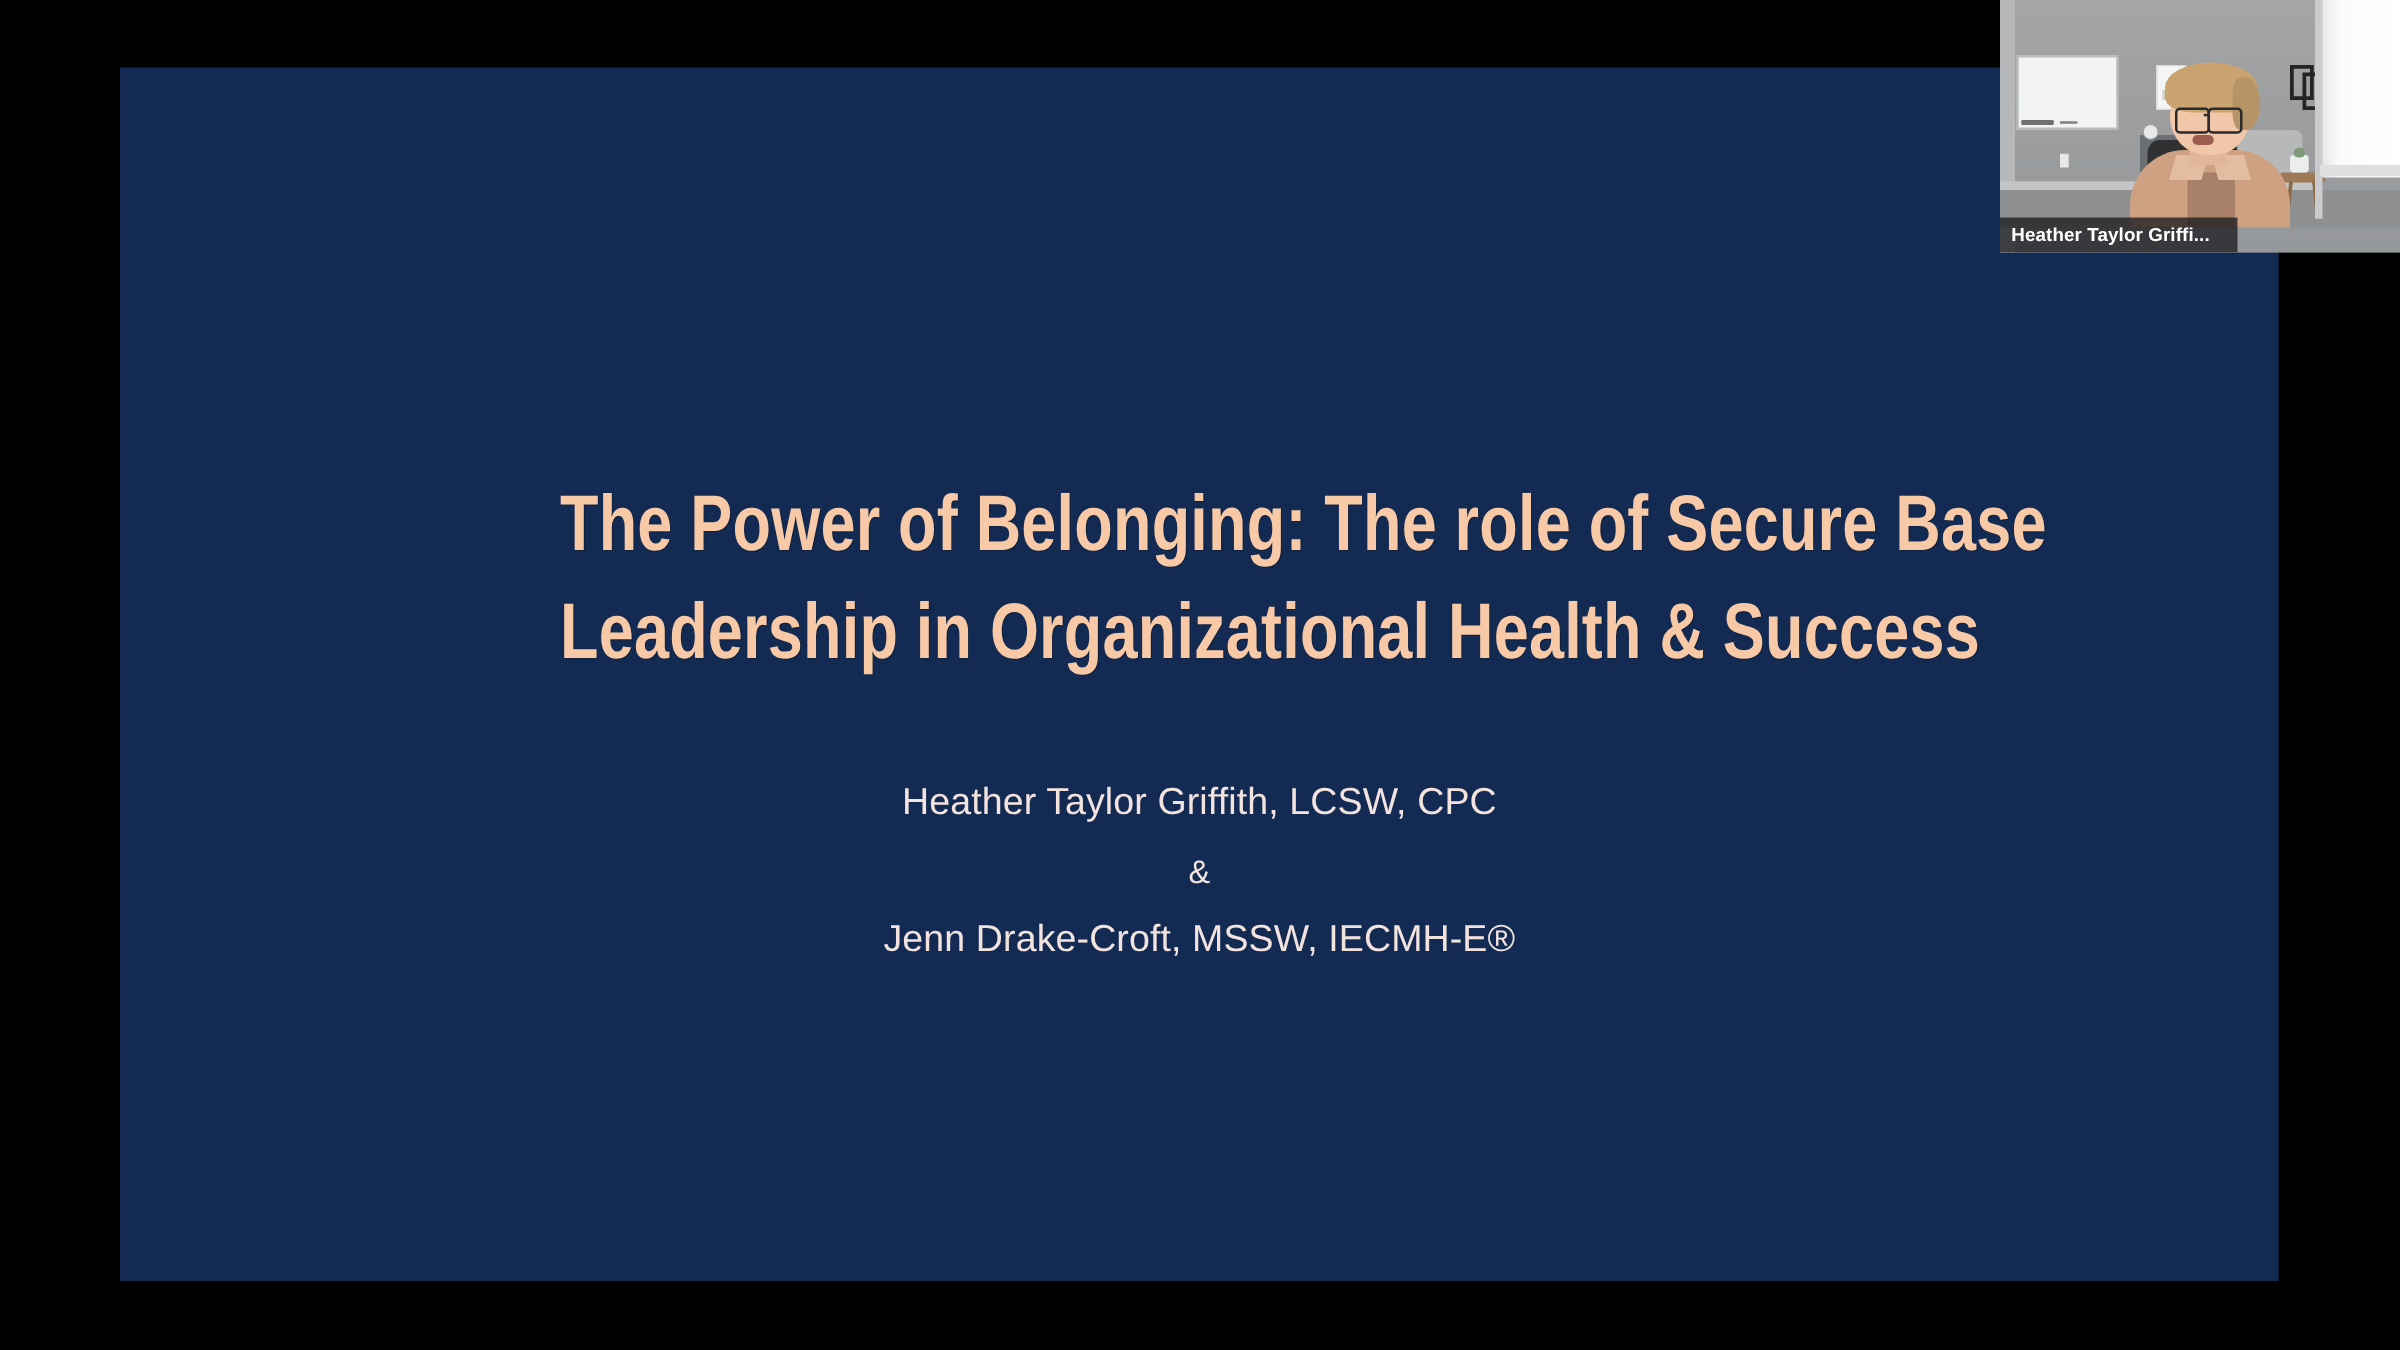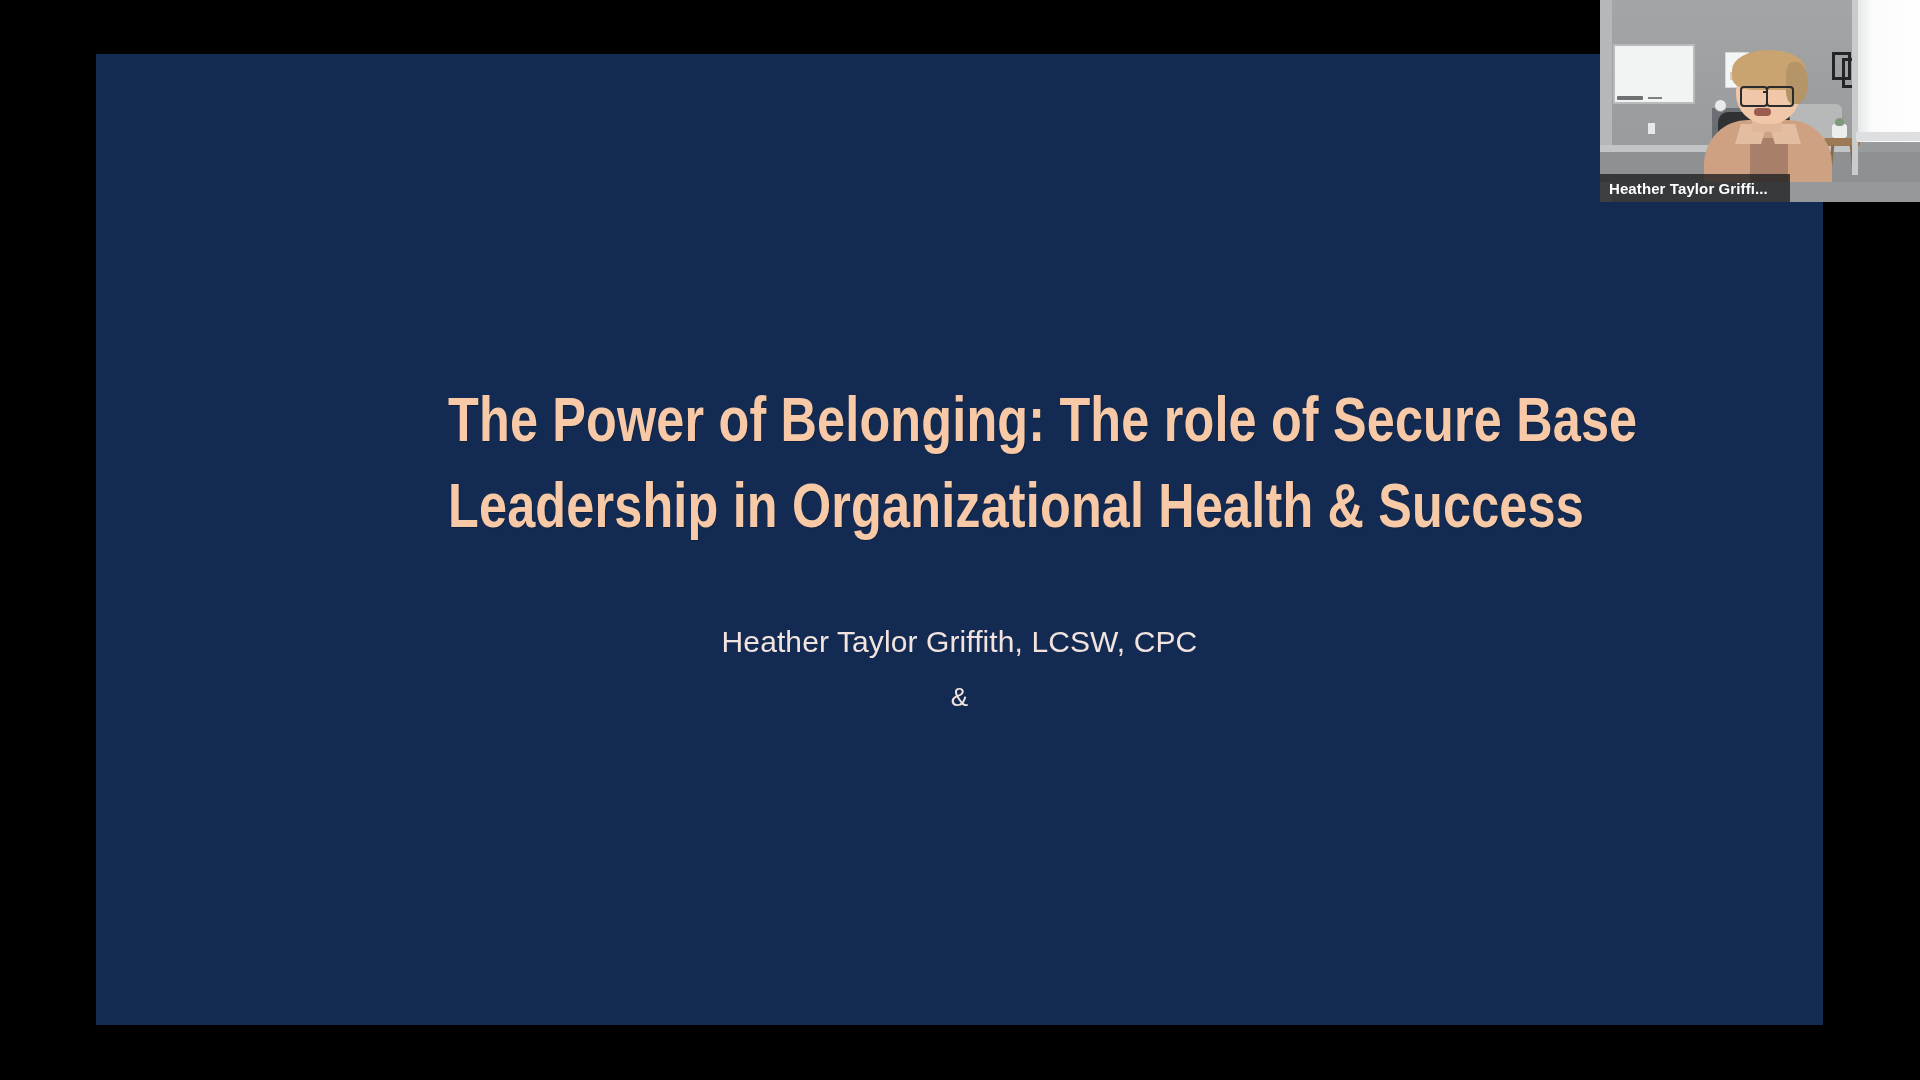--- a/index.html
+++ b/index.html
@@ -462,20 +462,21 @@
     <div id="slide-content">
 
       <div class="title-block">
         <div class="slide-title-line">The Power of Belonging:  The role of Secure Base</div>
         <div class="slide-title-line">Leadership in Organizational Health &amp; Success</div>
       </div>
 
       <div class="presenters">
         <div class="presenter-line">Heather Taylor Griffith, LCSW, CPC</div>
         <div class="presenter-amp">&amp;</div>
+        <div class="presenter-line">Jenn Drake-Croft, MSSW, IECMH-E®</div>
       </div>
 
     </div>
   </div>
 
   <div class="letterbox lb-right"></div>
   <div class="letterbox lb-bottom"></div>
 
   <div id="video-tile">
     <div class="room"></div>

